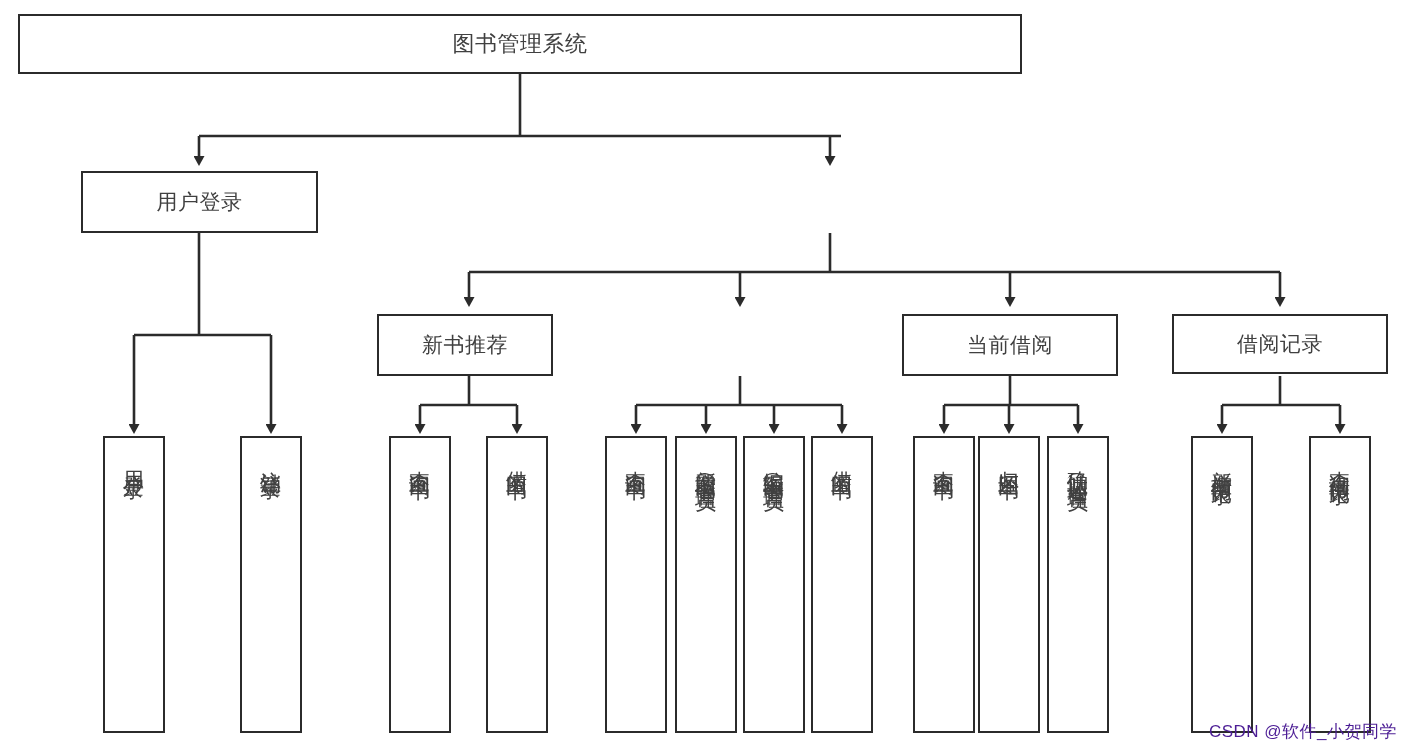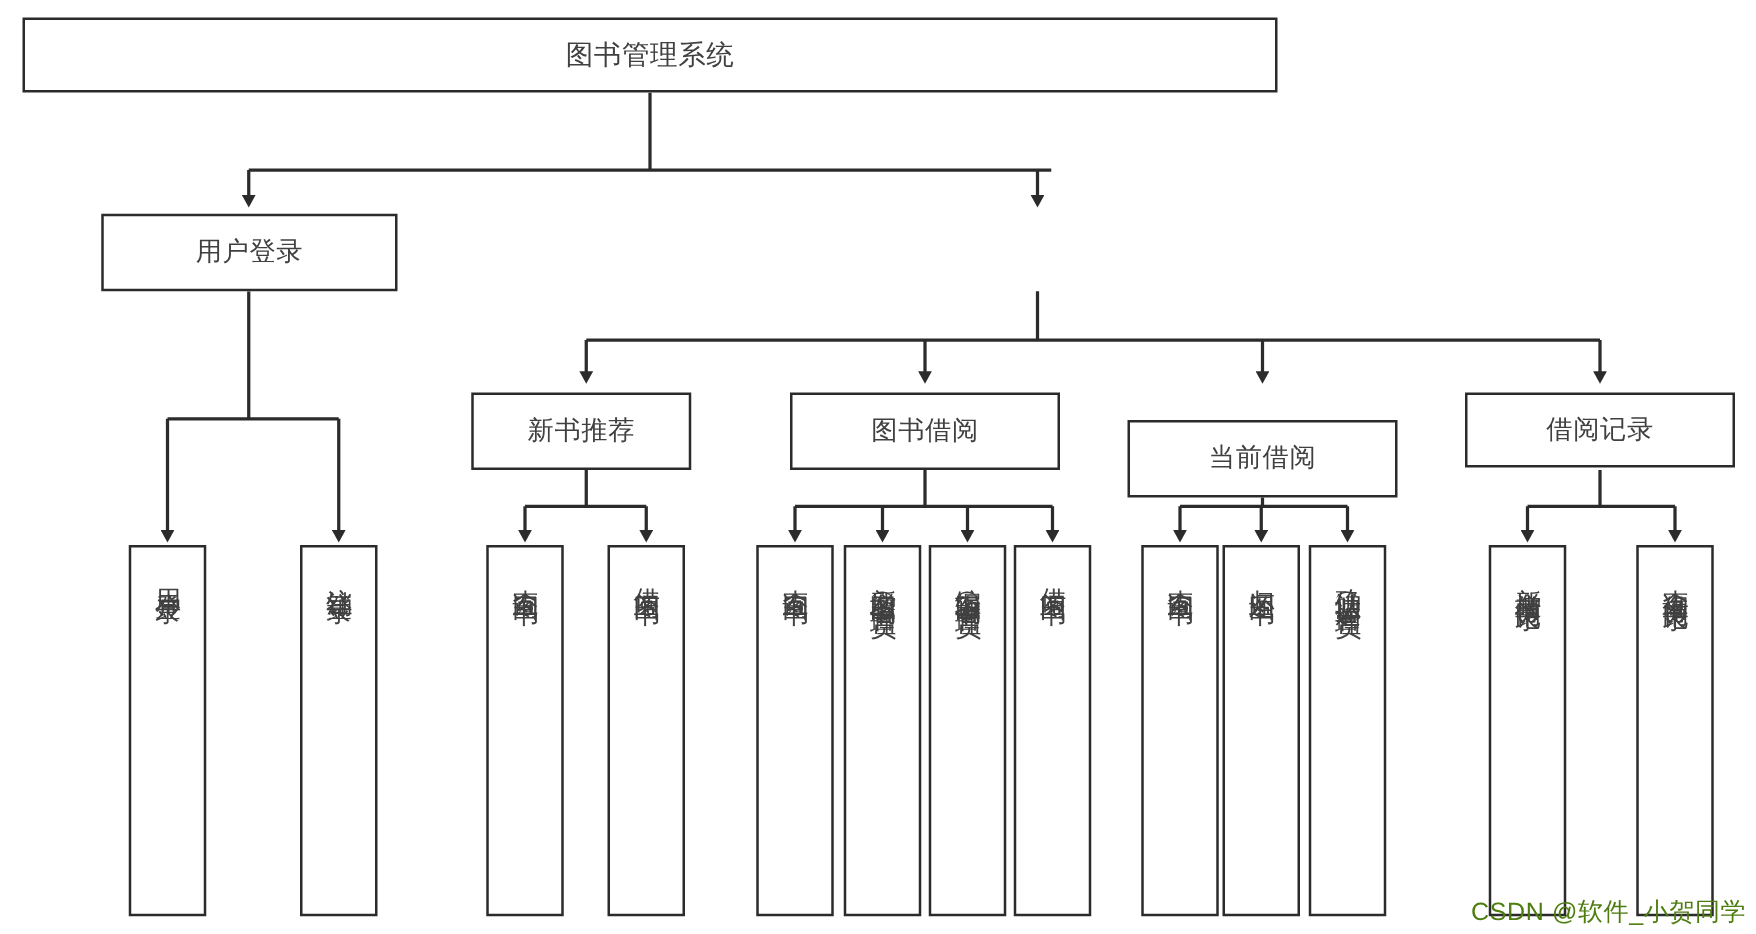--- a/index.html
+++ b/index.html
@@ -40,22 +40,22 @@
     font-size:21px;
     letter-spacing:3px;
     line-height:1;
     white-space:nowrap;
   }
   .node.root .lbl{font-size:22px;}
 
   #watermark{
     position:absolute;
     right:8px;bottom:4px;
-    font-size:20px;
-    color:#4d7c0f;
+    font-size:17px;
+    color:#4c1d95;
     letter-spacing:0.5px;
     white-space:nowrap;
   }
 </style>
 </head>
 <body>
 
 <div id="stage">
 
   <svg id="wires" viewBox="0 0 1405 747">
@@ -112,24 +112,21 @@
     <span class="lbl">图书管理系统</span>
   </div>
 
   <div class="node" style="left:81px;top:171px;width:237px;height:62px;">
     <span class="lbl">用户登录</span>
   </div>
 
   <div class="node" style="left:362px;top:314px;width:176px;height:62px;margin-left:15px;">
     <span class="lbl">新书推荐</span>
   </div>
-  <div class="node" style="left:632px;top:314px;width:216px;height:62px;">
-    <span class="lbl">图书借阅</span>
-  </div>
-  <div class="node" style="left:902px;top:314px;width:216px;height:62px;margin-top:22px;">
+  <div class="node" style="left:902px;top:314px;width:216px;height:62px;">
     <span class="lbl">当前借阅</span>
   </div>
   <div class="node" style="left:1172px;top:314px;width:216px;height:60px;">
     <span class="lbl">借阅记录</span>
   </div>
 
   <div class="node vert" style="left:103px;top:436px;width:62px;height:297px;">
     <span class="lbl">用户登录</span>
   </div>
   <div class="node vert" style="left:240px;top:436px;width:62px;height:297px;">

